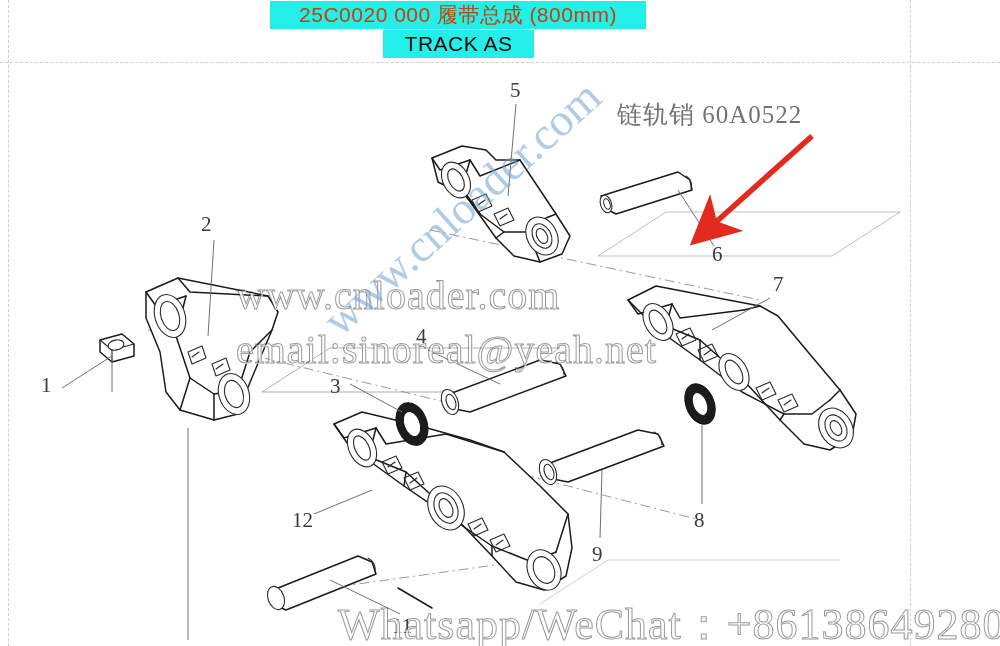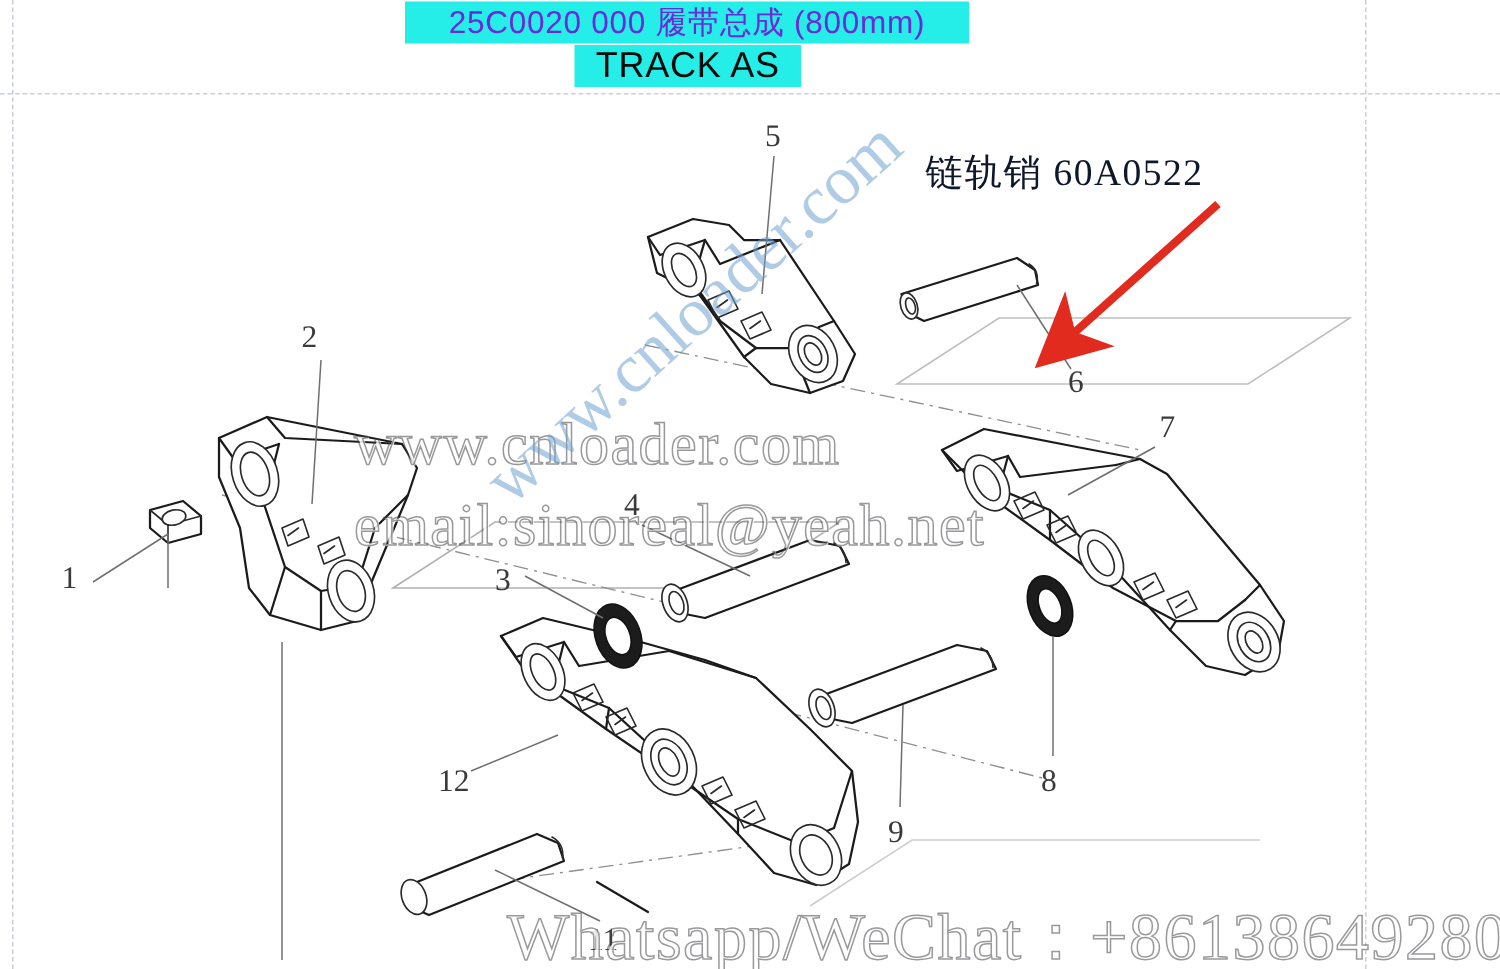--- a/index.html
+++ b/index.html
@@ -47,21 +47,21 @@
     width: 376px;
     height: 28px;
     font-size: 21px;
     letter-spacing: 0.5px;
   }
   #banner-line2 {
     left: 383px;
     top: 30px;
     width: 151px;
     height: 28px;
-    font-size: 24px;
+    font-size: 21px;
     letter-spacing: 0.5px;
   }
   
   #drawing {
     position: absolute;
     left: 0;
     top: 0;
     width: 1000px;
     height: 646px;
   }
@@ -116,21 +116,21 @@
 </style>
 </head>
 <body>
 
 <div id="page">
 
   <div class="frame-h" id="frame-top-dash" style="top:62px;"></div>
   <div class="frame-v" id="frame-right-dash" style="left:910px;"></div>
   <div class="frame-v" id="frame-left-dash" style="left:8px;"></div>
 
-  <div class="banner-row" id="banner-line1" style="background: rgb(37, 237, 232); color: #6d28d9;">25C0020 000  履带总成 (800mm)</div>
+  <div class="banner-row" id="banner-line1" style="background: rgb(37, 237, 232); color: #c2410c;">25C0020 000  履带总成 (800mm)</div>
   <div class="banner-row" id="banner-line2" style="background: rgb(37, 237, 232); color: rgb(10, 10, 10);">TRACK AS</div>
 
   <svg id="drawing" viewBox="0 0 1000 646">
 
     <defs>
       <marker id="redhead" markerWidth="9" markerHeight="9" refX="2.6" refY="4.5" orient="auto">
         <path d="M0,0 L9,4.5 L0,9 L2.4,4.5 Z" fill="#e02b1e"></path>
       </marker>
     </defs>
 
@@ -318,20 +318,20 @@
       <text class="callout" x="694" y="527">8</text>
       <text class="callout" x="592" y="561">9</text>
       <text class="callout" x="392" y="633">11</text>
       <text class="callout" x="292" y="527">12</text>
     </g>
 
     <line x1="812" y1="136" x2="716" y2="222" stroke="#e02b1e" stroke-width="5.5" marker-end="url(#redhead)"></line>
 
   </svg>
 
-  <div id="red-note" style="color: #0f172a;">链轨销  60A0522</div>
+  <div id="red-note" style="color: #737373;">链轨销  60A0522</div>
 
   <div class="wm-outline" id="wm-site">www.cnloader.com</div>
   <div class="wm-outline" id="wm-email">email:sinoreal@yeah.net</div>
   <div class="wm-outline" id="wm-phone">Whatsapp/WeChat：+8613864928019</div>
   <div id="wm-diag" style="color: rgba(110, 160, 210, 0.55);">www.cnloader.com</div>
 
 </div>
 
 </body></html>

